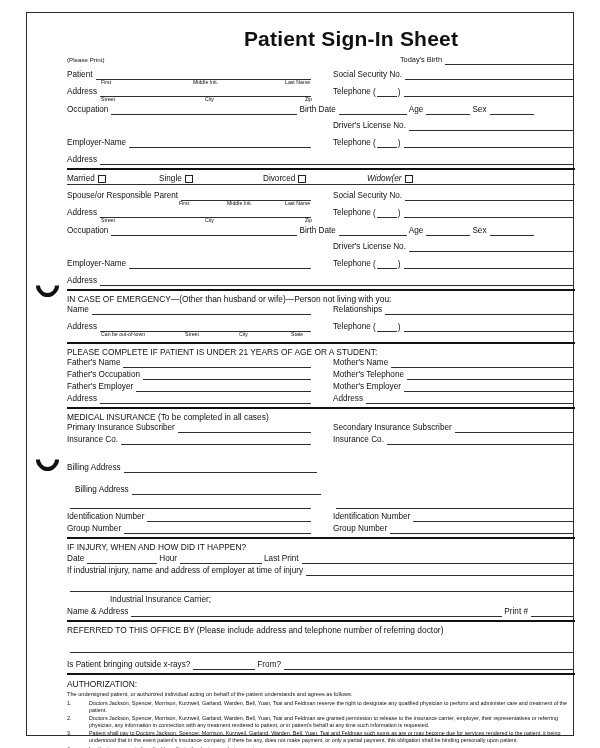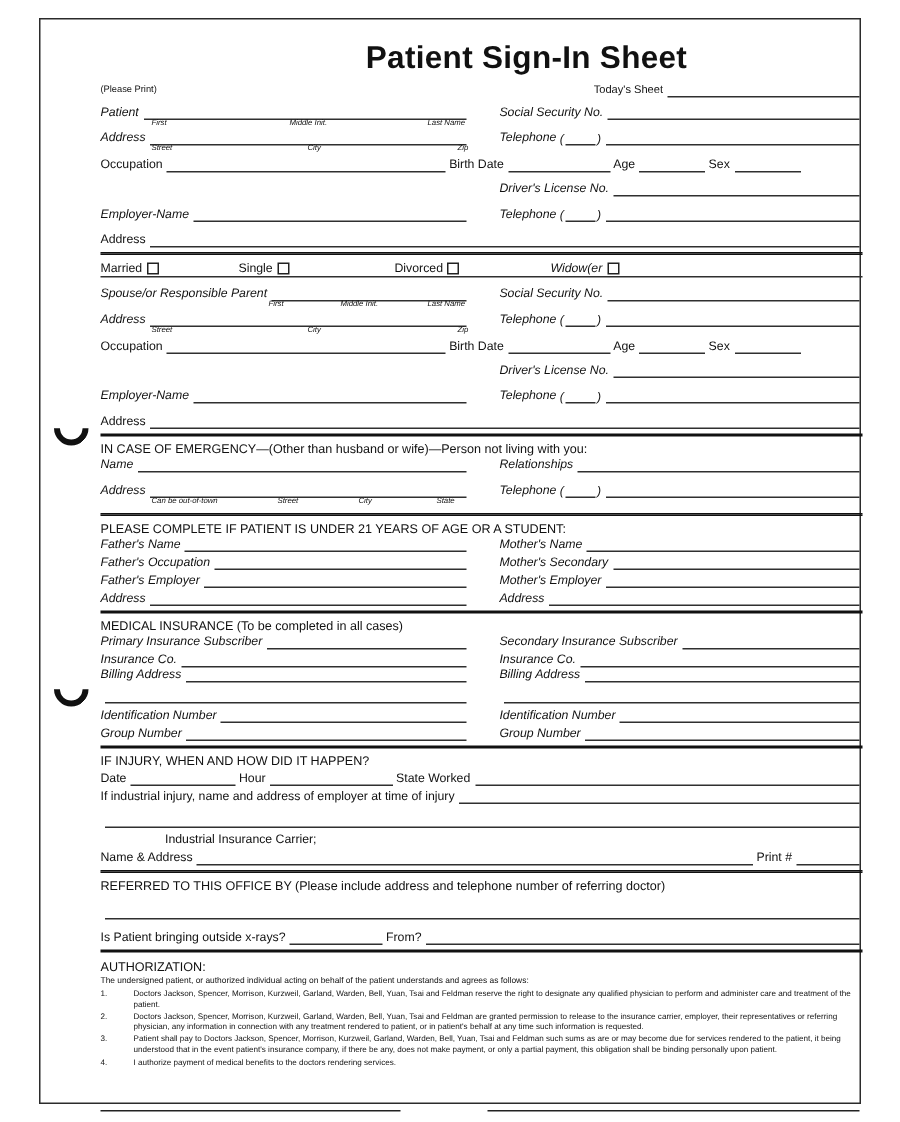--- a/index.html
+++ b/index.html
@@ -88,21 +88,21 @@
     font-size:8.4px;
     margin:2px 0 1px 0;
   }
   .cb{
     display:inline-block;
     width:6px;height:6px;
     border:1px solid #222;
     margin-left:3px;
     vertical-align:middle;
   }
-  .two-col{display:flex;gap:12px;font-style:italic;}
+  .two-col{display:flex;gap:12px;}
   .col-l{width:252px;}
   .col-r{width:248px;margin-left:8px;}
 
   .phone-paren{font-size:8.2px;}
   .phone-blank{
     display:inline-block;width:20px;
     border-bottom:1px solid #2f2f2f;height:8px;
     margin:0 1px;
   }
   .auth-title{font-size:8.4px;margin-top:4px;}
@@ -131,21 +131,21 @@
 
   <div class="sheet">
 
     <div class="inner">
 
       <h1 class="title">Patient Sign-In Sheet</h1>
 
       <div class="row" style="margin-top:4px;">
         <span class="lbl" style="font-size:6.2px;">(Please Print)</span>
         <span style="flex:1 1 auto;"></span>
-        <span class="lbl" style="font-size:7.4px;">Today's Sheet</span>
+        <span class="lbl" style="font-size:7.4px;">Today's Birth</span>
         <span class="line" style="max-width:128px;min-width:128px;"></span>
       </div>
 
       <div class="two-col" style="margin-top:5px;">
         <div class="col-l">
           <div class="row">
             <span class="lbl">Patient</span>
             <span class="line"></span>
           </div>
           <div class="subrow">
@@ -405,21 +405,21 @@
       </div>
       <div class="two-col" style="margin-top:2px;">
         <div class="col-l">
           <div class="row">
             <span class="lbl">Father's Occupation</span>
             <span class="line"></span>
           </div>
         </div>
         <div class="col-r">
           <div class="row">
-            <span class="lbl">Mother's Secondary</span>
+            <span class="lbl">Mother's Telephone</span>
             <span class="line"></span>
           </div>
         </div>
       </div>
       <div class="two-col" style="margin-top:2px;">
         <div class="col-l">
           <div class="row">
             <span class="lbl">Father's Employer</span>
             <span class="line"></span>
           </div>
@@ -471,21 +471,21 @@
             <span class="line"></span>
           </div>
         </div>
         <div class="col-r">
           <div class="row">
             <span class="lbl">Insurance Co.</span>
             <span class="line"></span>
           </div>
         </div>
       </div>
-      <div class="two-col" style="margin-top:0;">
+      <div class="two-col" style="margin-top:18px;flex-direction:column;">
         <div class="col-l">
           <div class="row">
             <span class="lbl">Billing Address</span>
             <span class="line"></span>
           </div>
         </div>
         <div class="col-r">
           <div class="row">
             <span class="lbl">Billing Address</span>
             <span class="line"></span>
@@ -536,21 +536,21 @@
       <div class="band"></div>
 
       <div class="hdr">IF INJURY, WHEN AND HOW DID IT HAPPEN?</div>
 
 
       <div class="row" style="margin-top:2px;">
         <span class="lbl">Date</span>
         <span class="line" style="max-width:70px;"></span>
         <span class="lbl">Hour</span>
         <span class="line" style="max-width:82px;"></span>
-        <span class="lbl">State Worked</span>
+        <span class="lbl">Last Print</span>
         <span class="line"></span>
       </div>
 
       <div class="row" style="margin-top:2px;">
         <span class="lbl">If industrial injury, name and address of employer at time of injury</span>
         <span class="line"></span>
       </div>
 
       <div class="row" style="margin-top:6px;">
         <span class="line"></span>

